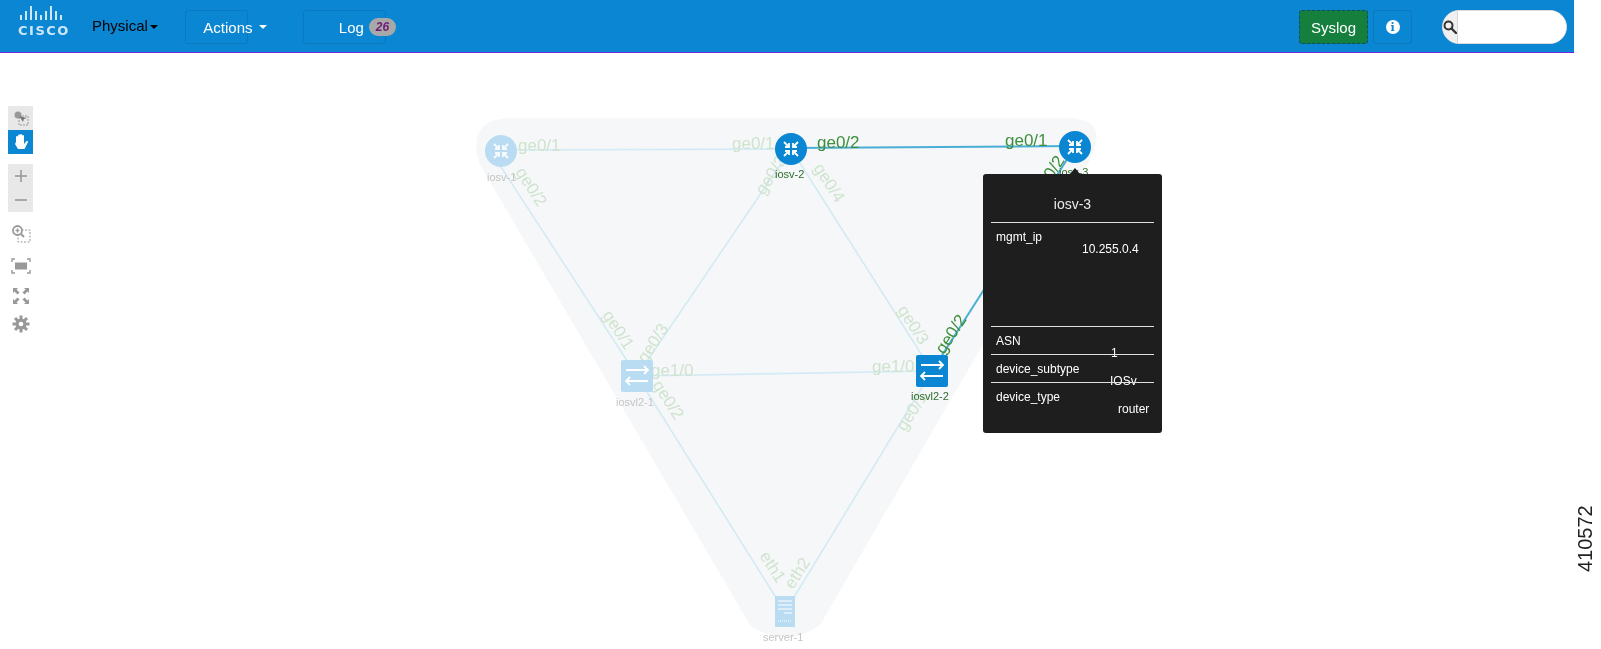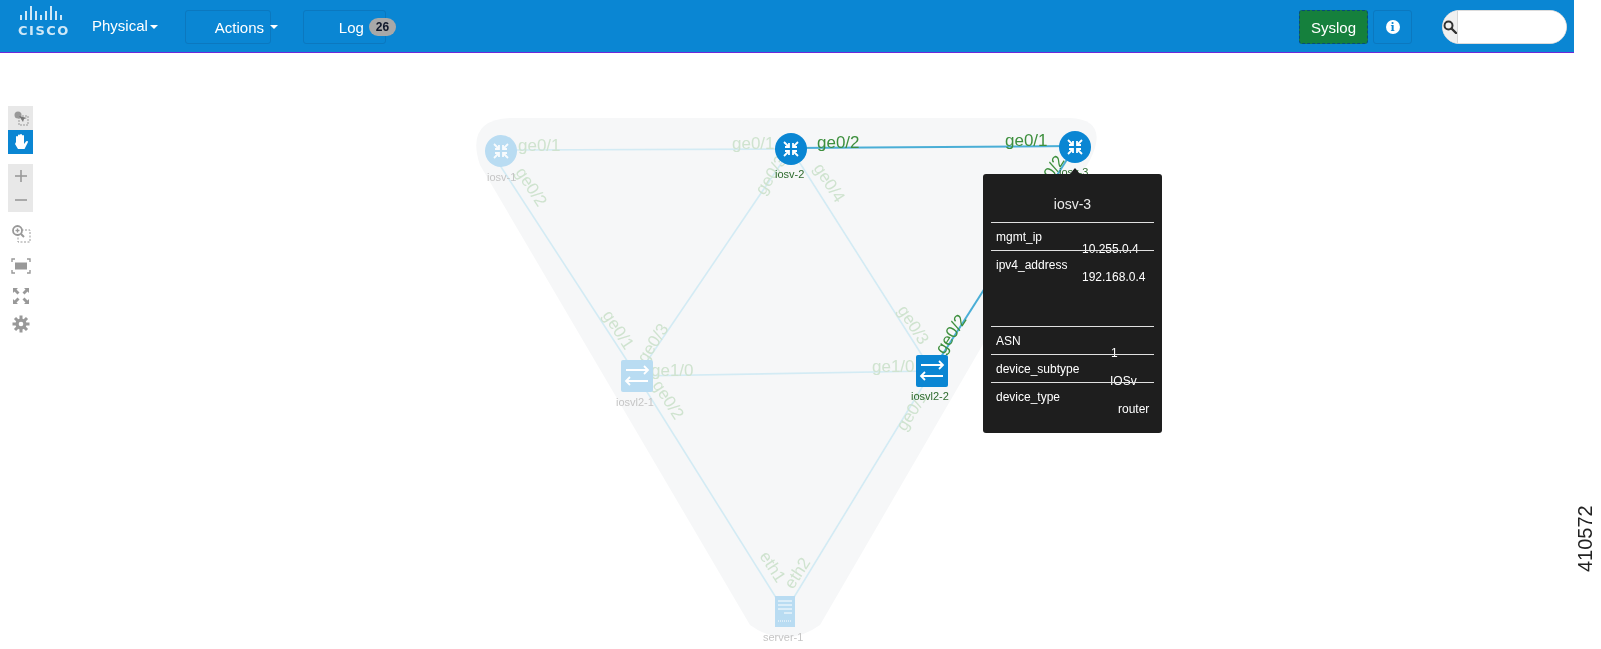--- a/index.html
+++ b/index.html
@@ -2,26 +2,26 @@
 <html><head>
 <meta charset="utf-8">
 <style>
   * { box-sizing: border-box; margin: 0; padding: 0; }
   html, body { width: 1601px; height: 649px; overflow: hidden; background: #ffffff; font-family: "Liberation Sans", sans-serif; }
   .topbar { position: absolute; left: 0; top: 0; width: 1574px; height: 53px; background: #0a86d3; border-bottom: 1px solid #6d28d9; }
   .logo { position: absolute; left: 18px; top: 6px; width: 58px; height: 36px; color: #fff; }
   .logo-bars { display: flex; align-items: flex-end; gap: 3px; height: 14px; margin-left: 2px; }
   .logo-bars span { display: block; width: 2px; background: #cfe8f7; }
   .logo-text { font-family: "DejaVu Sans", sans-serif; font-weight: bold; font-size: 13px; letter-spacing: 1.5px; color: #cfe8f7; margin-top: 3px; }
-  .nav-physical { position: absolute; left: 92px; top: 17px; font-size: 15px; color: #ffffff; cursor: pointer; }
+  .nav-physical { position: absolute; left: 92px; top: 17px; font-size: 15px; color: #000000; cursor: pointer; }
   .caret { display: inline-block; width: 0; height: 0; border-left: 4px solid transparent; border-right: 4px solid transparent; border-top: 4px solid currentColor; vertical-align: middle; margin-left: 2px; }
   .btn { position: absolute; top: 10px; height: 34px; border: 1px solid #0b78bf; border-radius: 3px; background: #0a86d3; color: #fff; font-size: 15px; display: flex; align-items: center; justify-content: center; cursor: pointer; }
-  .btn-actions { left: 185px; width: 86px; padding-left: 37px; }
+  .btn-actions { left: 185px; width: 63px; padding-left: 37px; }
   .btn-log { left: 303px; width: 83px; padding-left: 46px; }
-  .badge { display: inline-block; background: #a8a8a8; color: #0f172a; font-weight: bold; font-size: 12px; border-radius: 10px; padding: 2px 7px; margin-left: 5px; }
+  .badge { display: inline-block; background: #a8a8a8; color: #701a75; font-weight: bold; font-size: 12px; border-radius: 10px; padding: 2px 7px; margin-left: 5px; font-style: italic; }
   .btn-syslog { left: 1299px; width: 69px; background: #15803d; border: 1px dashed #074a7a; }
   .btn-info { left: 1373px; width: 39px; }
   .info-glyph { width: 14px; height: 14px; border-radius: 50%; background: #fff; color: #0a86d3; font-weight: bold; font-size: 11px; display: flex; align-items: center; justify-content: center; font-family: "DejaVu Serif", serif; }
   .search { position: absolute; left: 1442px; top: 10px; width: 125px; height: 34px; border-radius: 17px; background: #fff; display: flex; overflow: hidden; border: 1px solid #dcdcdc; }
   .search-btn { width: 39px; height: 100%; background: #f0f0f0; border-right: 1px solid #d6d6d6; display: flex; align-items: center; justify-content: center; cursor: pointer; }
   .search-input { flex: 1; border: none; outline: none; font-size: 14px; padding: 0 6px; background: #fff; }
   .toolbar { position: absolute; left: 8px; top: 106px; width: 25px; }
   .tool { width: 25px; height: 24px; display: flex; align-items: center; justify-content: center; cursor: pointer; color: #9a9a9a; }
   .tool.grey { background: #e8e8e8; }
   .tool.active { background: #0a86d3; color: #fff; }
@@ -247,24 +247,20 @@
 
   <path d="M1070 174 L1075 168 L1080 174 Z" fill="#1e1e1e"></path>
 </svg>
 
 <div class="tooltip">
   <div class="tt-title">iosv-3</div>
   <div class="tt-row" style="top:48px">
     <span class="tt-key">mgmt_ip</span>
     <span class="tt-val" style="left:91px">10.255.0.4</span>
   </div>
-  <div class="tt-row" style="top:76px">
-    <span class="tt-key">ipv4_address</span>
-    <span class="tt-val" style="left:91px">192.168.0.4</span>
-  </div>
   <div class="tt-row" style="top:152px">
     <span class="tt-key">ASN</span>
     <span class="tt-val" style="left:120px">1</span>
   </div>
   <div class="tt-row" style="top:180px">
     <span class="tt-key">device_subtype</span>
     <span class="tt-val" style="left:119px">IOSv</span>
   </div>
   <div class="tt-row" style="top:208px">
     <span class="tt-key">device_type</span>

